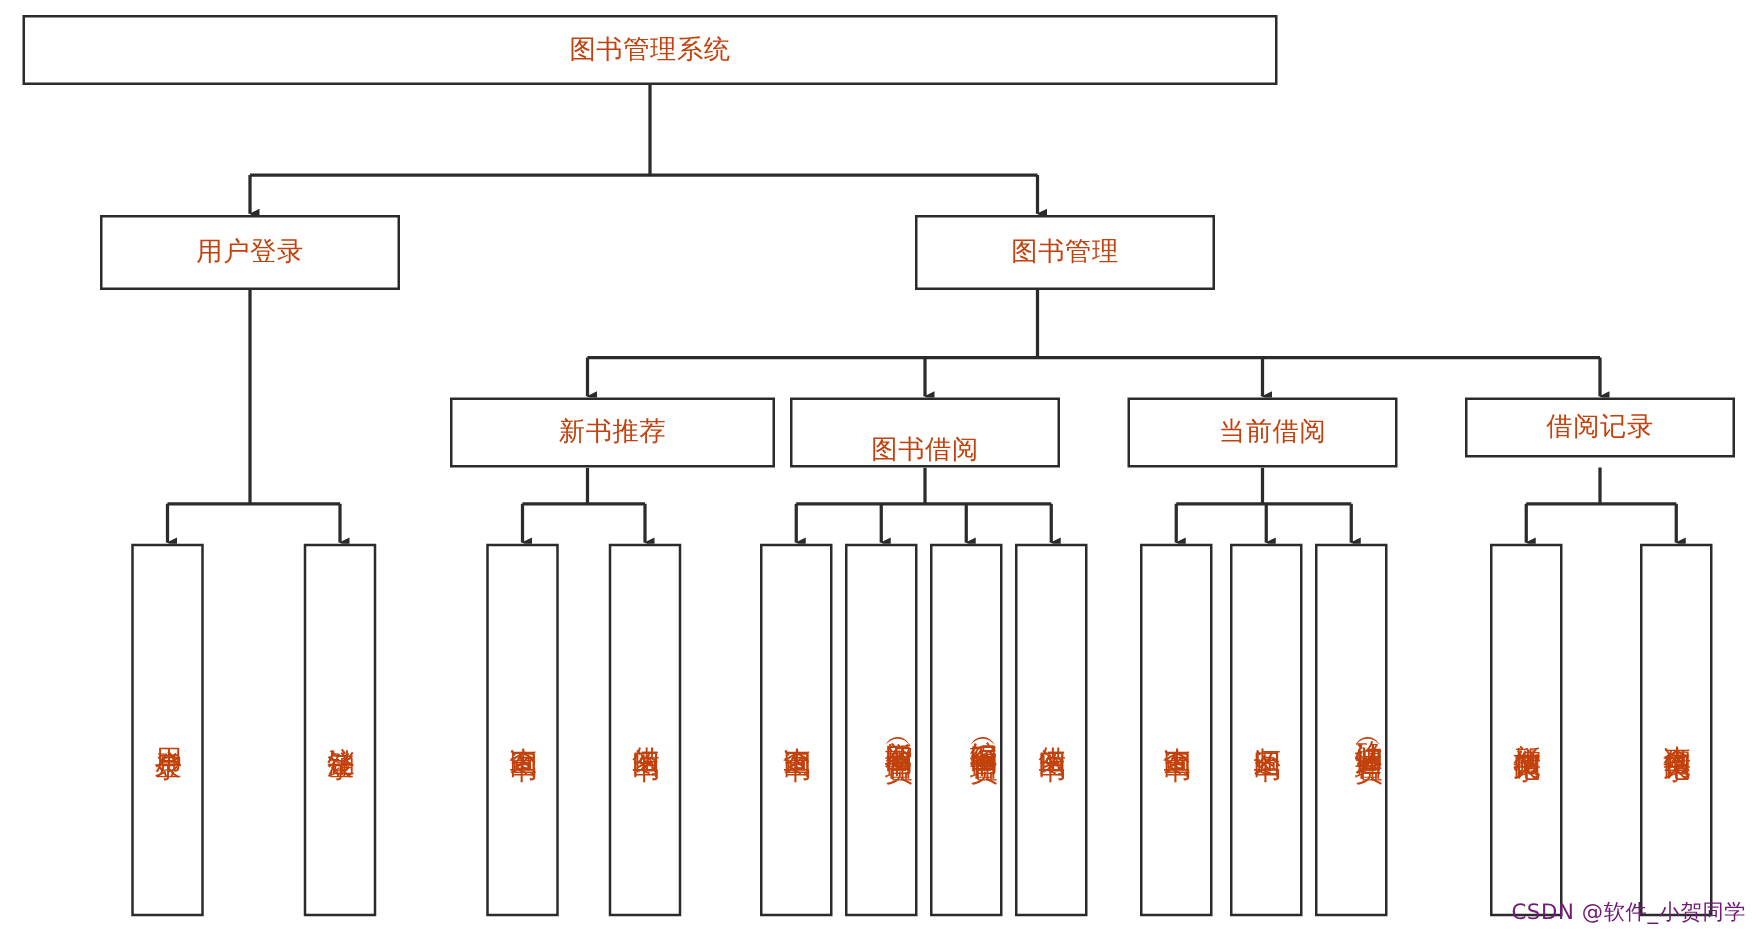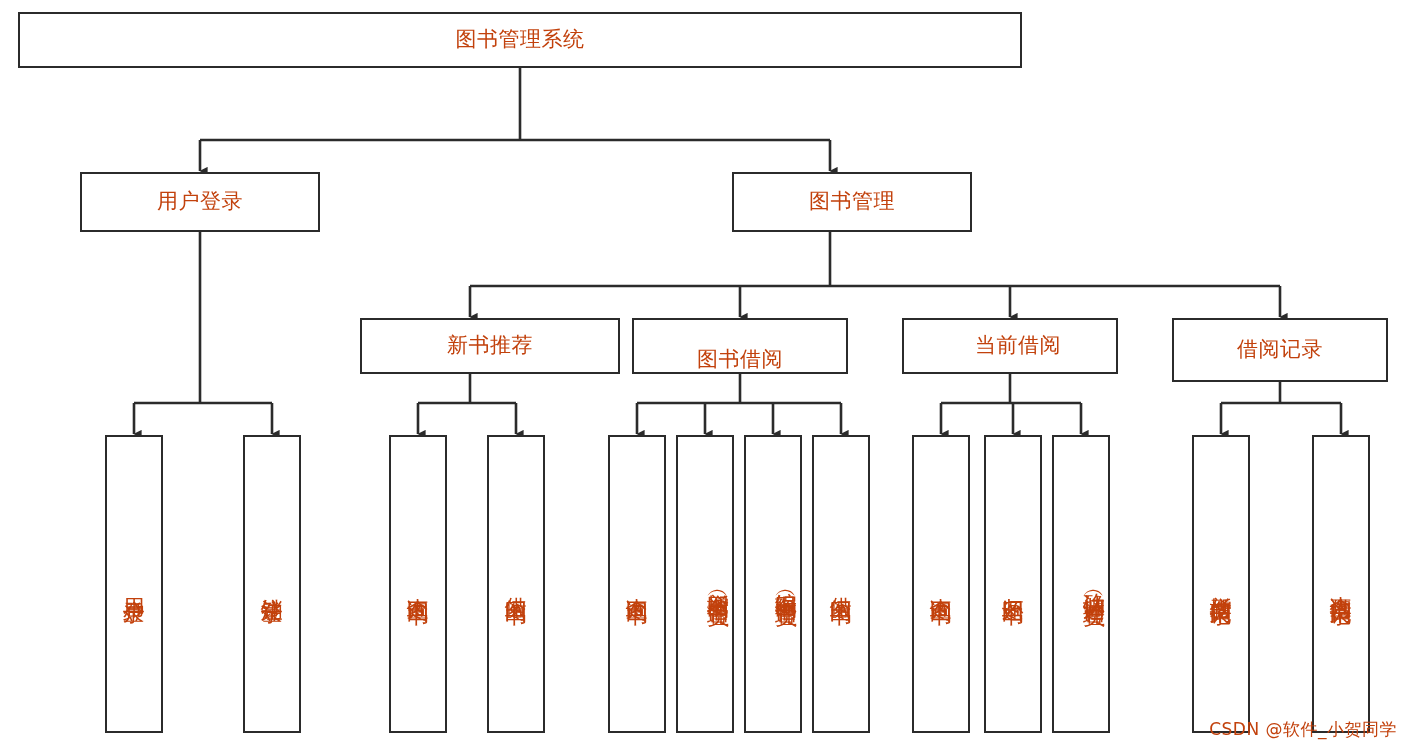--- a/index.html
+++ b/index.html
@@ -55,21 +55,21 @@
   }
   .node-label {
     display: block;
     white-space: pre-wrap;
   }
   #watermark {
     position: absolute;
     right: 8px;
     bottom: 6px;
     font-size: 17px;
-    color: #c2410c;
+    color: #701a75;
     letter-spacing: 0.5px;
     white-space: nowrap;
   }
 </style>
 </head>
 <body>
 
 <div id="diagram-root">
 
   <svg id="wires" viewBox="0 0 1405 747" width="1405" height="747" xmlns="http://www.w3.org/2000/svg">
@@ -127,21 +127,21 @@
       </div>
       <div class="node horizontal" style="left: 360px; top: 318px; width: 260px; height: 56px;">
         <span class="node-label">新书推荐</span>
       </div>
       <div class="node horizontal" style="left: 632px; top: 318px; width: 216px; height: 56px; align-items: flex-end;">
         <span class="node-label">图书借阅</span>
       </div>
       <div class="node horizontal" style="left: 902px; top: 318px; width: 216px; height: 56px; padding-left: 16px;">
         <span class="node-label">当前借阅</span>
       </div>
-      <div class="node horizontal" style="left: 1172px; top: 318px; width: 216px; height: 64px;">
+      <div class="node horizontal" style="left: 1172px; top: 318px; width: 216px; height: 48px;">
         <span class="node-label">借阅记录</span>
       </div>
       <div class="node vertical" style="left: 105px; top: 435px; width: 58px; height: 298px;">
         <span class="node-label">用户登录</span>
       </div>
       <div class="node vertical" style="left: 243px; top: 435px; width: 58px; height: 298px;">
         <span class="node-label">注销登录</span>
       </div>
       <div class="node vertical" style="left: 389px; top: 435px; width: 58px; height: 298px;">
         <span class="node-label">查询图书</span>

